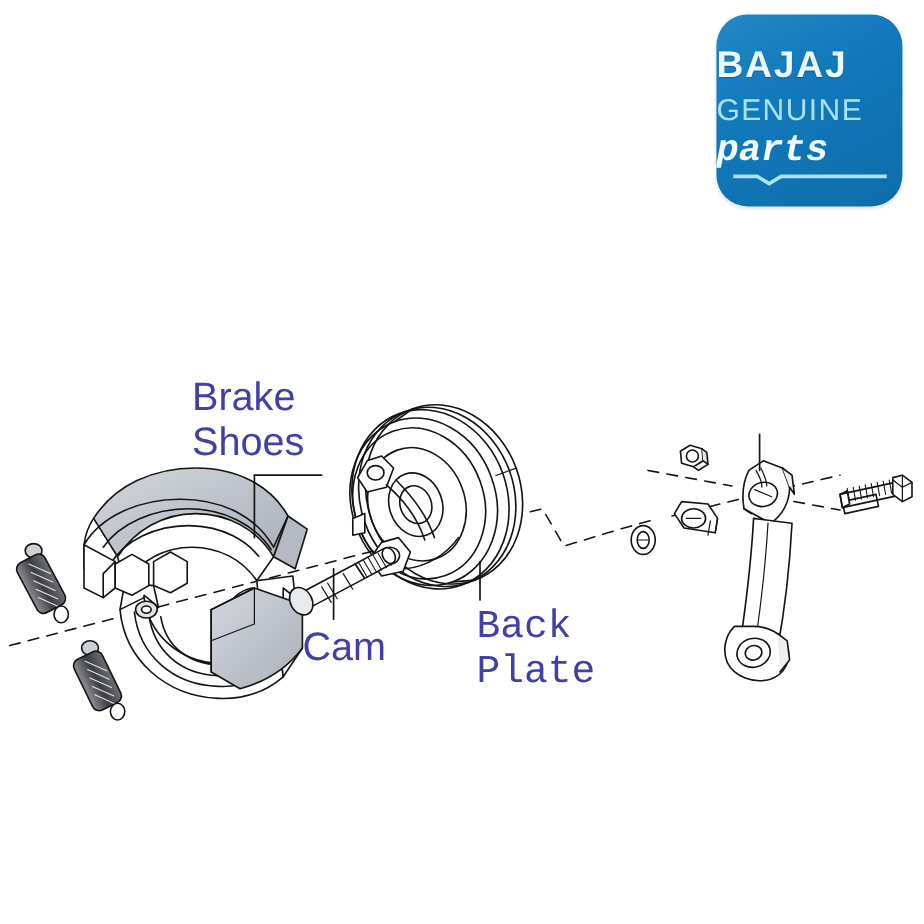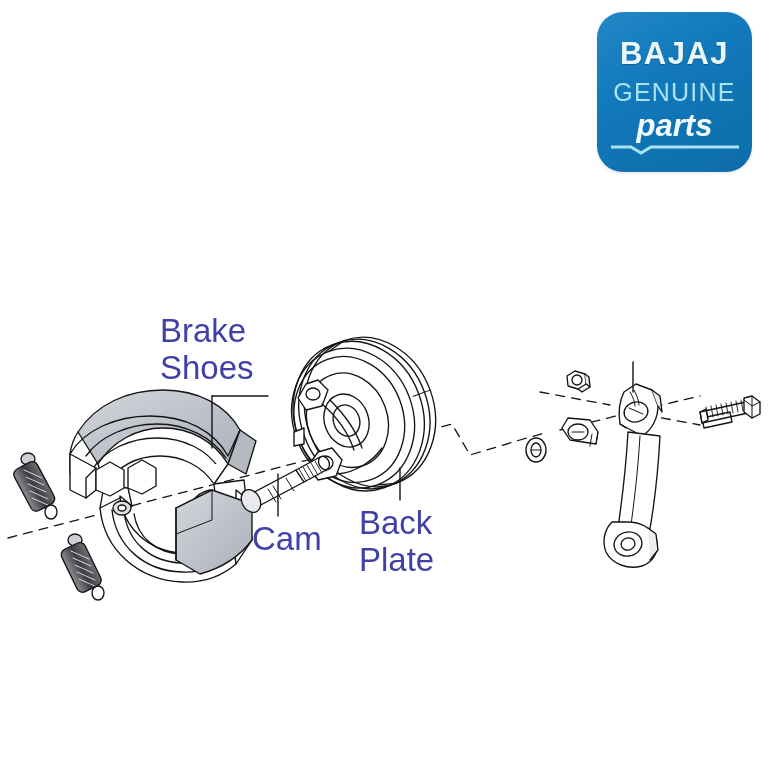--- a/index.html
+++ b/index.html
@@ -37,42 +37,42 @@
     height: 160px;
     border-radius: 26px;
     background: linear-gradient(150deg, #2288c6 0%, #1279bb 38%, #0d6da9 100%);
     box-shadow: 0 0 0 1px rgba(255,255,255,0.55), 0 1px 3px rgba(0,0,0,0.18);
     overflow: hidden;
   }
   #brand-logo .logo-inner {
     position: absolute;
     left: 0; right: 0;
     top: 26px;
-    text-align: center;
+    text-align: left;
   }
   .logo-bajaj {
     font-family: "Liberation Sans", sans-serif;
     font-weight: bold;
     font-size: 31px;
     letter-spacing: 1.5px;
     color: #eaf8fc;
     line-height: 1;
     text-shadow: 0 1px 1px rgba(0,0,0,0.25);
   }
   .logo-genuine {
     font-family: "Liberation Sans", sans-serif;
     font-weight: normal;
     font-size: 25px;
     letter-spacing: 1.2px;
     color: #a9e3f2;
     line-height: 1;
     margin-top: 11px;
   }
   .logo-parts {
-    font-family: Liberation Sans, sans-serif;
+    font-family: Liberation Mono, monospace;
     font-weight: bold;
     font-style: italic;
     font-size: 31px;
     letter-spacing: 0px;
     color: #f2fbfe;
     line-height: 1;
     margin-top: 5px;
   }
   .logo-swoosh {
     margin-top: 3px;
@@ -86,21 +86,21 @@
     color: #4040a8;
     font-family: "Liberation Sans", sans-serif;
     font-size: 33px;
     font-weight: normal;
     line-height: 1.12;
     white-space: pre;
     letter-spacing: 0px;
   }
   #label-brake-shoes { left: 160px; top: 313px; }
   #label-cam         { left: 252px; top: 521px; }
-  #label-back-plate  { left: 359px; top: 505px; }
+  #label-back-plate  { left: 397px; top: 505px; font-family: Liberation Mono, monospace; }
   #label-lever       { left: 580px; top: 324px; }
 
   
   #watermark {
     position: absolute;
     left: 287px;
     top: 365px;
     font-family: "Liberation Sans", sans-serif;
     font-size: 31px;
     font-weight: bold;

